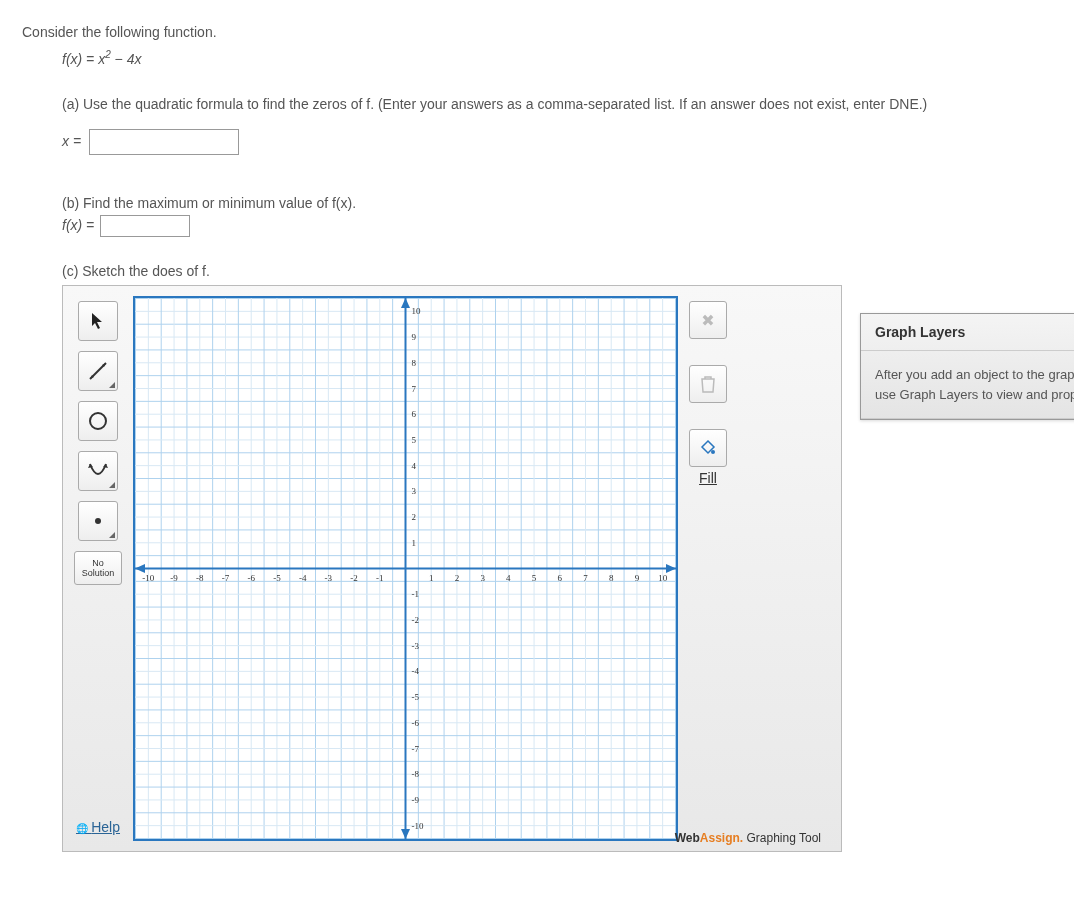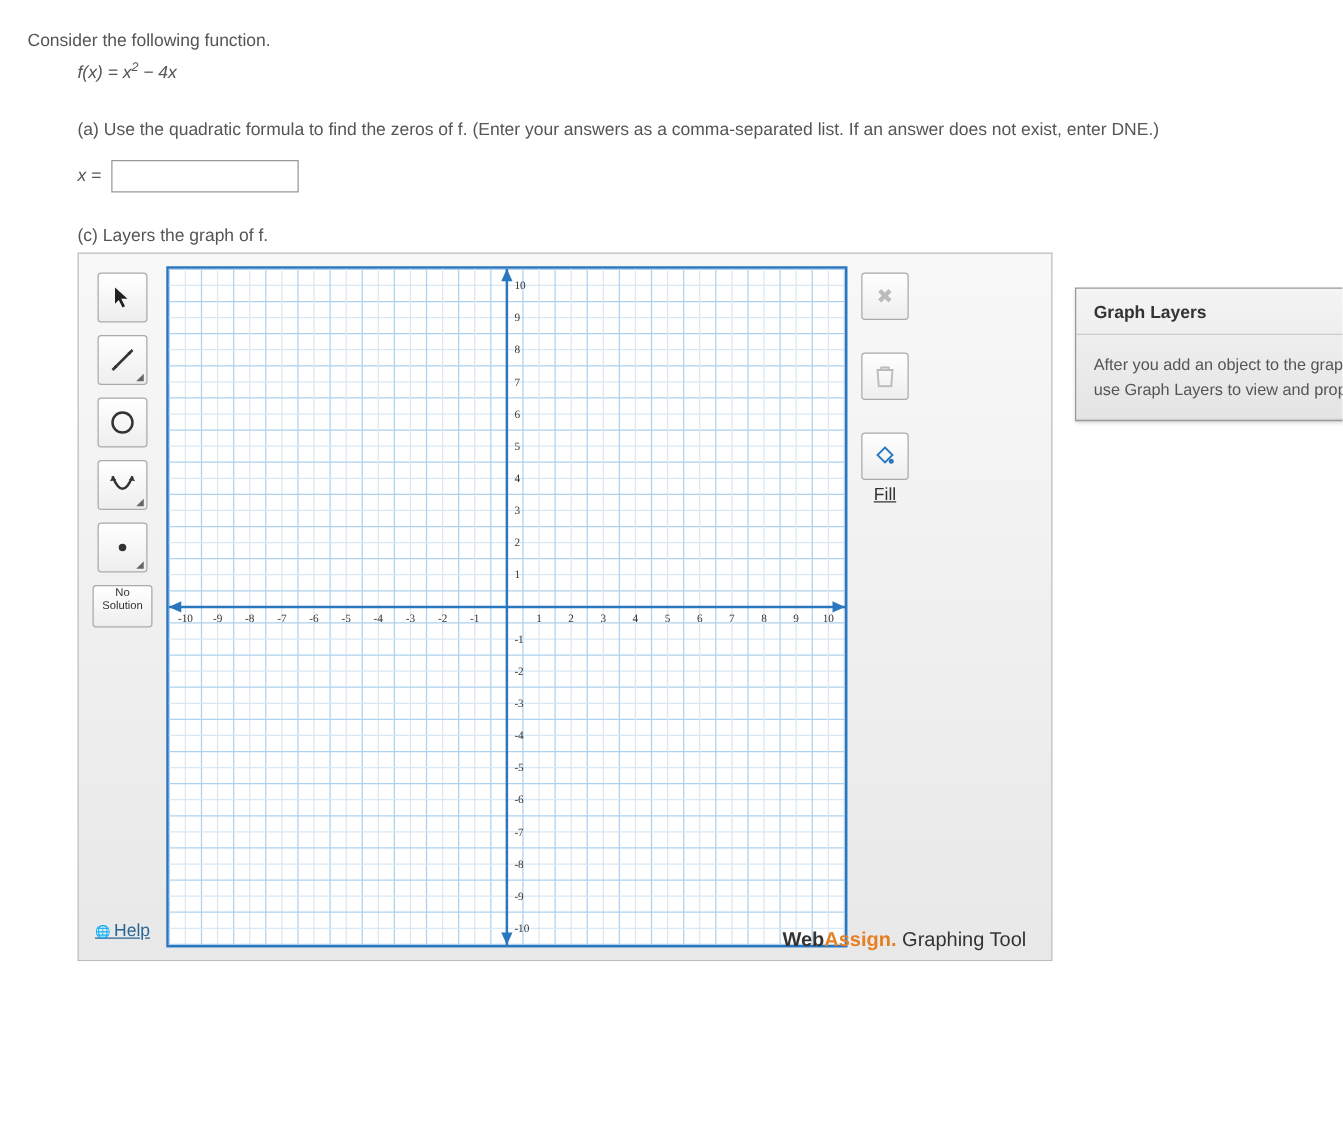--- a/index.html
+++ b/index.html
@@ -50,40 +50,40 @@
     font-size: 18px; color: #333; cursor: pointer;
     position: relative;
   }
   .tool-btn.dot::after { content:""; width:6px;height:6px;background:#333;border-radius:50%; }
   .tool-btn .corner { position:absolute; right:2px; bottom:2px; width:0;height:0;border-left:6px solid transparent;border-bottom:6px solid #666; }
   .no-sol {
     width: 48px; height: 34px;
     background: linear-gradient(#fff,#eee);
     border: 1px solid #aaa; border-radius: 3px;
     font-size: 9px; color:#333; text-align:center;
-    display:flex;flex-direction:column;
+    display:flex;flex-direction:column;justify-content:center;
     margin: 5px 0; cursor:pointer;
   }
   .help-link { margin-top: auto; font-size: 14px; color:#2a6496; text-decoration: underline; padding-bottom:8px; cursor:pointer; }
   .help-link::before { content:"🌐 "; font-size:10px; }
   .canvas { position: relative; background:#fff; border:2px solid #2a77bf; width:545px; height:545px; margin:10px 0 10px 0; }
   .grid line.min { stroke:#d8e8f4; stroke-width:1; }
   .grid line.maj { stroke:#aed2ee; stroke-width:1; }
   .axis line { stroke:#2a77bf; stroke-width:2; }
   .ticklabel { font-size:9px; fill:#333; font-family:Verdana; }
   .right-tools { width: 60px; display:flex; flex-direction:column; align-items:center; padding:10px 0; }
   .rt-btn {
     width:38px; height:38px; margin:5px 0;
     background:linear-gradient(#fff,#eee);
     border:1px solid #aaa;border-radius:3px;
     display:flex;align-items:center;justify-content:center;
     font-size:16px;color:#777;cursor:pointer;
   }
   .rt-label { font-size:14px;color:#333;margin-top:-2px;text-decoration:underline; }
-  .footer { text-align:right; font-size:16px; color:#333; padding:4px 20px 6px 0; }
+  .footer { text-align:right; font-size:12px; color:#333; padding:4px 20px 6px 0; }
   .footer b .orange { color:#e67e22; }
   .layers-panel {
     position:absolute; left: 798px; top: 28px;
     width: 280px;
     border:1px solid #999;
     background: linear-gradient(#f4f4f4,#e4e4e4);
     box-shadow: 0 1px 3px rgba(0,0,0,0.15);
   }
   .layers-head { padding:10px 14px; color:#333; font-weight:bold; border-bottom:1px solid #ccc; }
   .layers-body { padding:14px; font-size:13px; color:#555; line-height:1.5; border-bottom:1px solid #ccc; }
@@ -100,23 +100,30 @@
   </div>
 
   <div class="indent part">
     <div style="line-height:1.6;">(a) Use the quadratic formula to find the zeros of f. (Enter your answers as a comma-separated list. If an answer does not exist, enter DNE.)</div>
     <div style="margin-top:14px;">
       <span class="ital">x =</span>
       <input class="input-box1" style="">
     </div>
   </div>
 
+  <div class="indent part" style="margin-top:40px;">
+    <div>(b) Find the maximum or minimum value of f(x).</div>
+    <div style="margin-top:4px;">
+      <span class="ital">f(x) =</span>
+      <input class="input-box2" style="">
+    </div>
+  </div>
 
   <div class="indent part" style="margin-top:26px;">
-    <div>(c) Layers the graph of f.</div>
+    <div>(c) Sketch the does of f.</div>
 
     <div class="graph-wrap">
       <div class="graph-panel">
 
         <div class="toolbar">
           <div class="tool-btn">
             <svg width="14" height="18" viewBox="0 0 14 18">
                 <path d="M1 1 L1 14 L4 11 L7 17 L9 16 L6 10 L11 10 Z" fill="#222"></path>
               </svg>
           </div>

